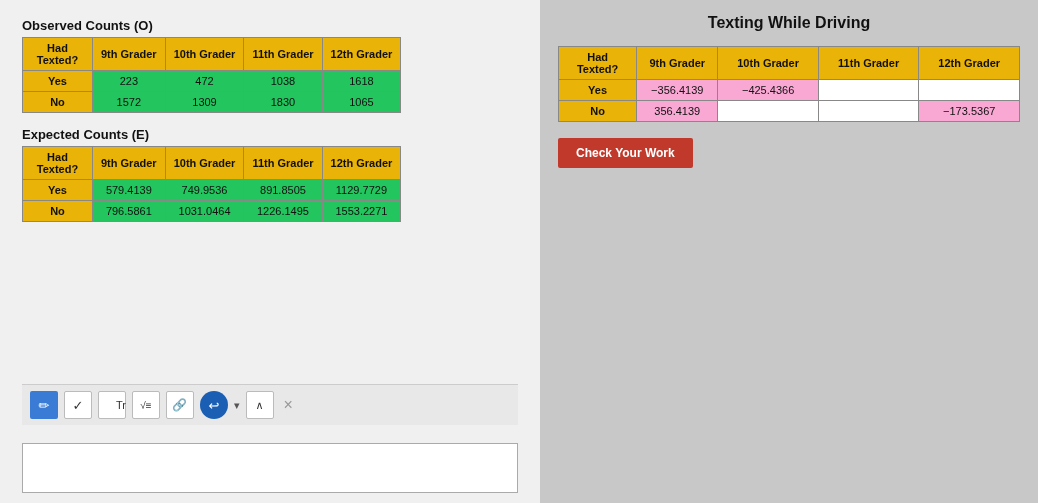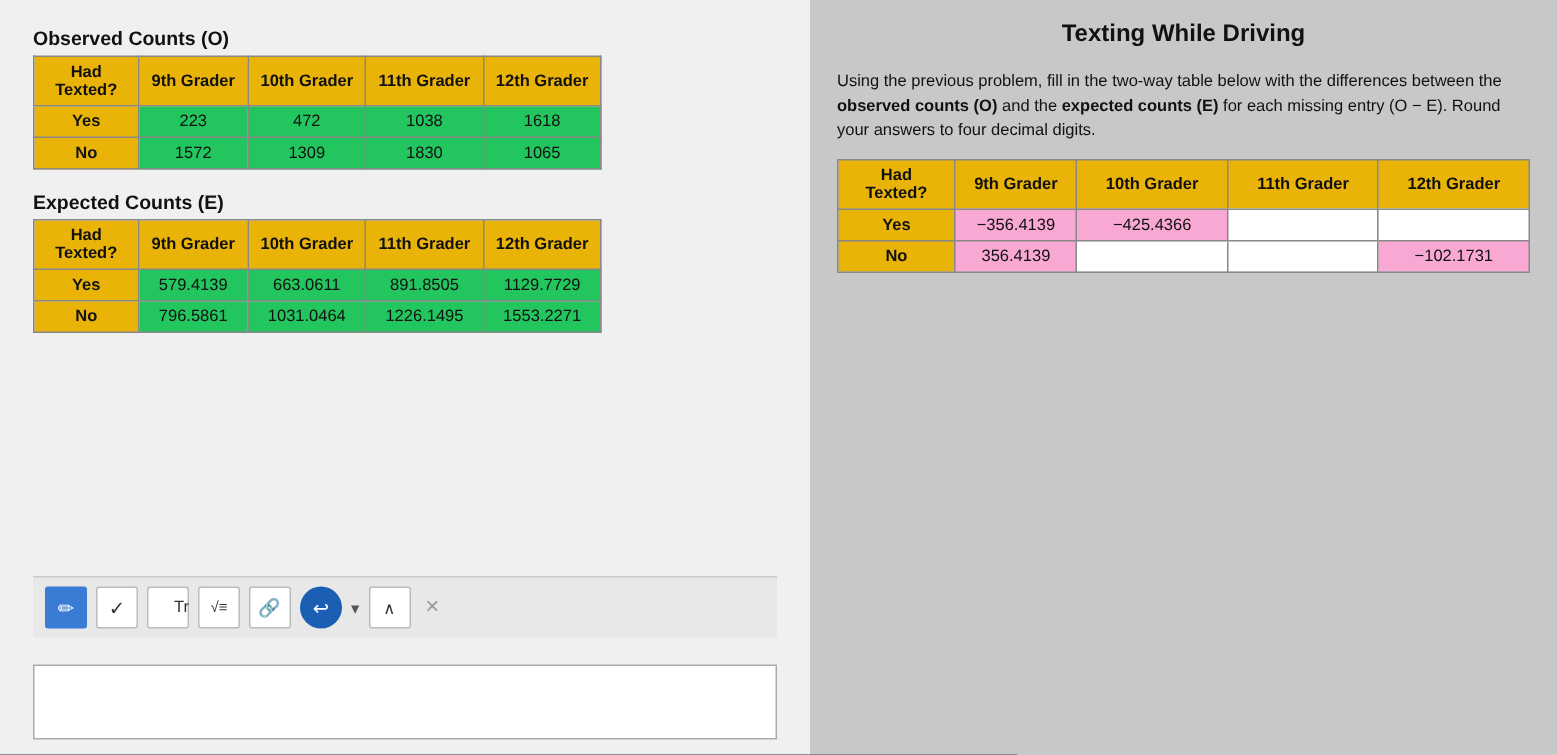--- a/index.html
+++ b/index.html
@@ -196,21 +196,21 @@
             <th>9th Grader</th>
             <th>10th Grader</th>
             <th>11th Grader</th>
             <th>12th Grader</th>
           </tr>
         </thead>
         <tbody>
           <tr>
             <td class="row-header">Yes</td>
             <td>579.4139</td>
-            <td>663.0611</td>
+            <td>749.9536</td>
             <td>891.8505</td>
             <td>1129.7729</td>
           </tr>
           <tr>
             <td class="row-header">No</td>
             <td>796.5861</td>
             <td>1031.0464</td>
             <td>1226.1495</td>
             <td>1553.2271</td>
           </tr>
@@ -232,23 +232,20 @@
 
     <div class="left-bottom"></div>
 
   </div>
 
   <div class="right-panel">
     <div class="right-panel-top">
 
       <div class="page-title">Texting While Driving</div>
 
-      <div class="instructions">
-        Using the previous problem, fill in the two-way table below with the differences between the <b>observed counts (O)</b> and the <b>expected counts (E)</b> for each missing entry (O − E). Round your answers to four decimal digits.
-      </div>
 
       <table class="right-table" style="font-size:11px;">
         <thead>
           <tr>
             <th>Had<br>Texted?</th>
             <th>9th Grader</th>
             <th>10th Grader</th>
             <th>11th Grader</th>
             <th>12th Grader</th>
           </tr>
@@ -259,21 +256,22 @@
             <td class="filled">−356.4139</td>
             <td class="filled">−425.4366</td>
             <td class="empty-input"></td>
             <td class="empty-input"></td>
           </tr>
           <tr>
             <td class="row-header">No</td>
             <td class="filled">356.4139</td>
             <td class="empty-input"></td>
             <td class="empty-input"></td>
-            <td class="filled">−102.1731</td>
+            <td class="filled">−173.5367</td>
           </tr>
         </tbody>
       </table>
 
+      <button class="check-btn">Check Your Work</button>
 
     </div>
   </div>
 </div>
 
 </body></html>

